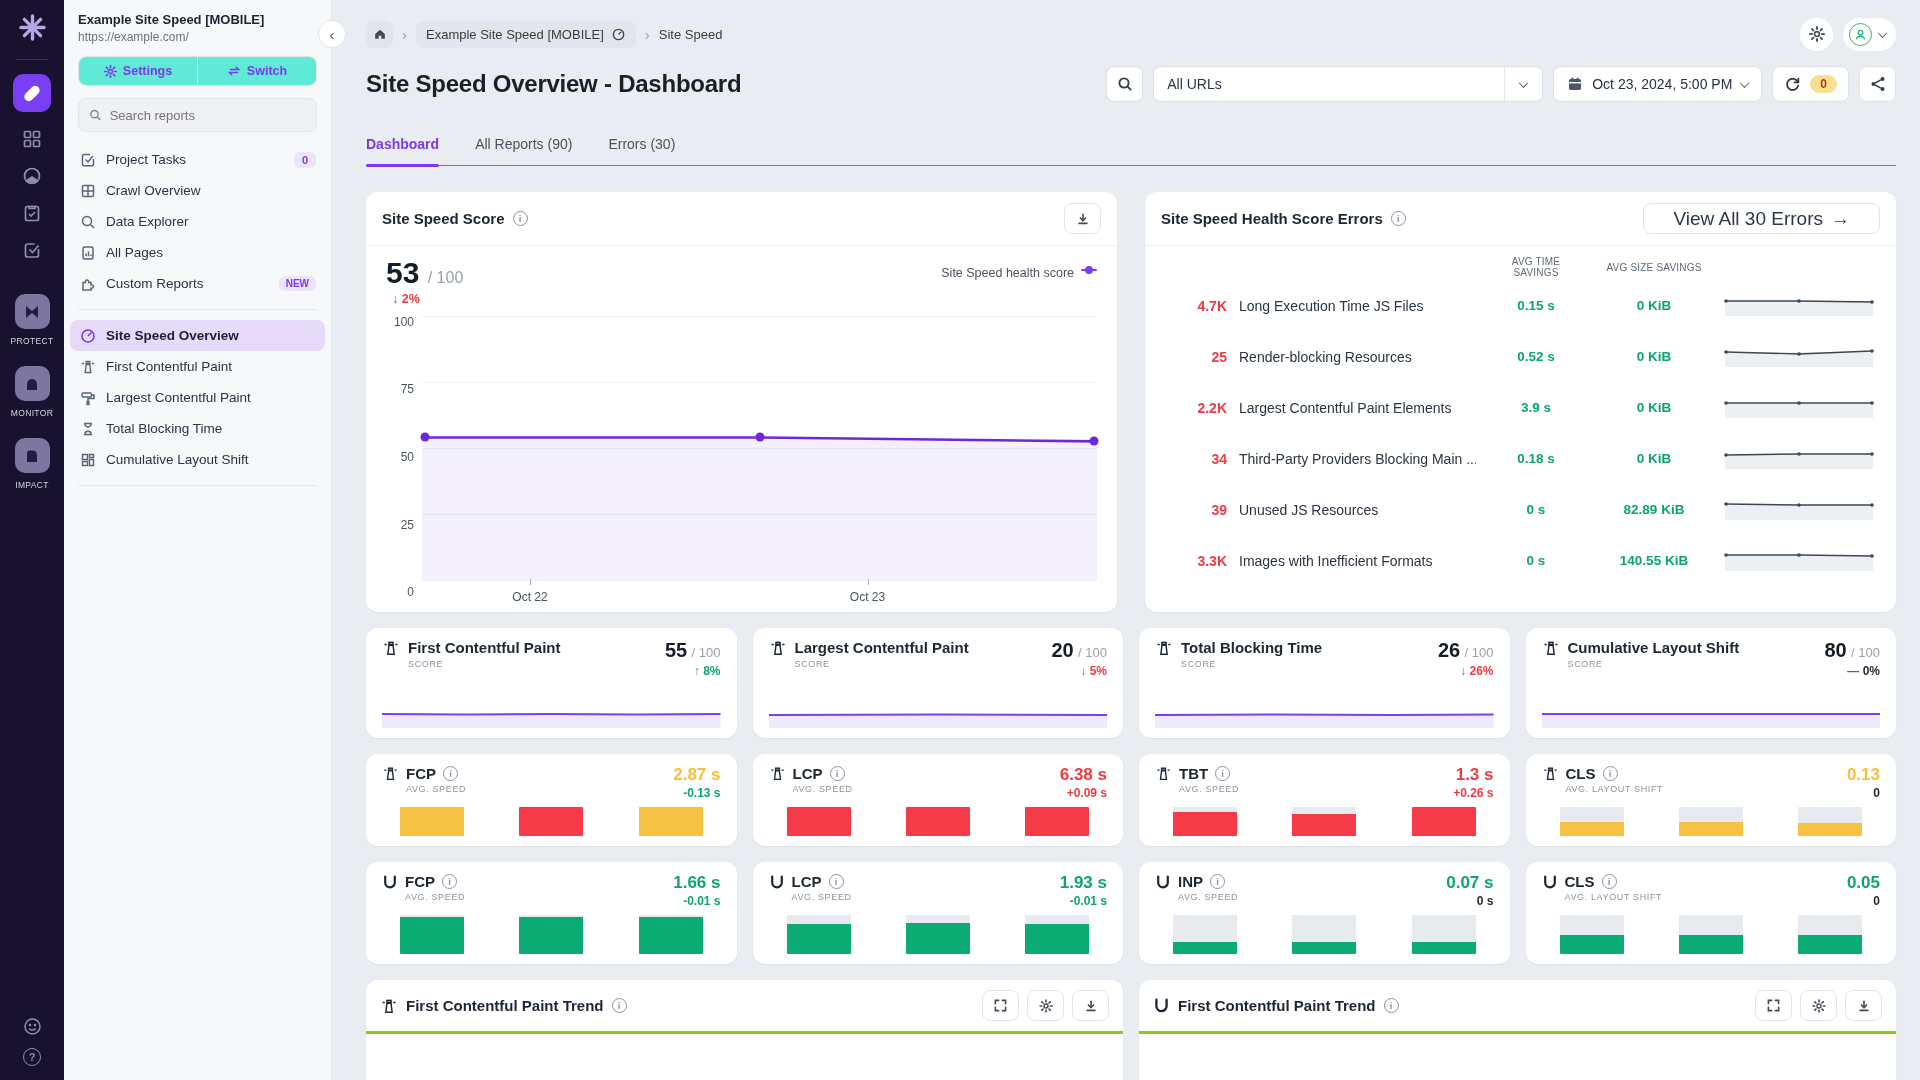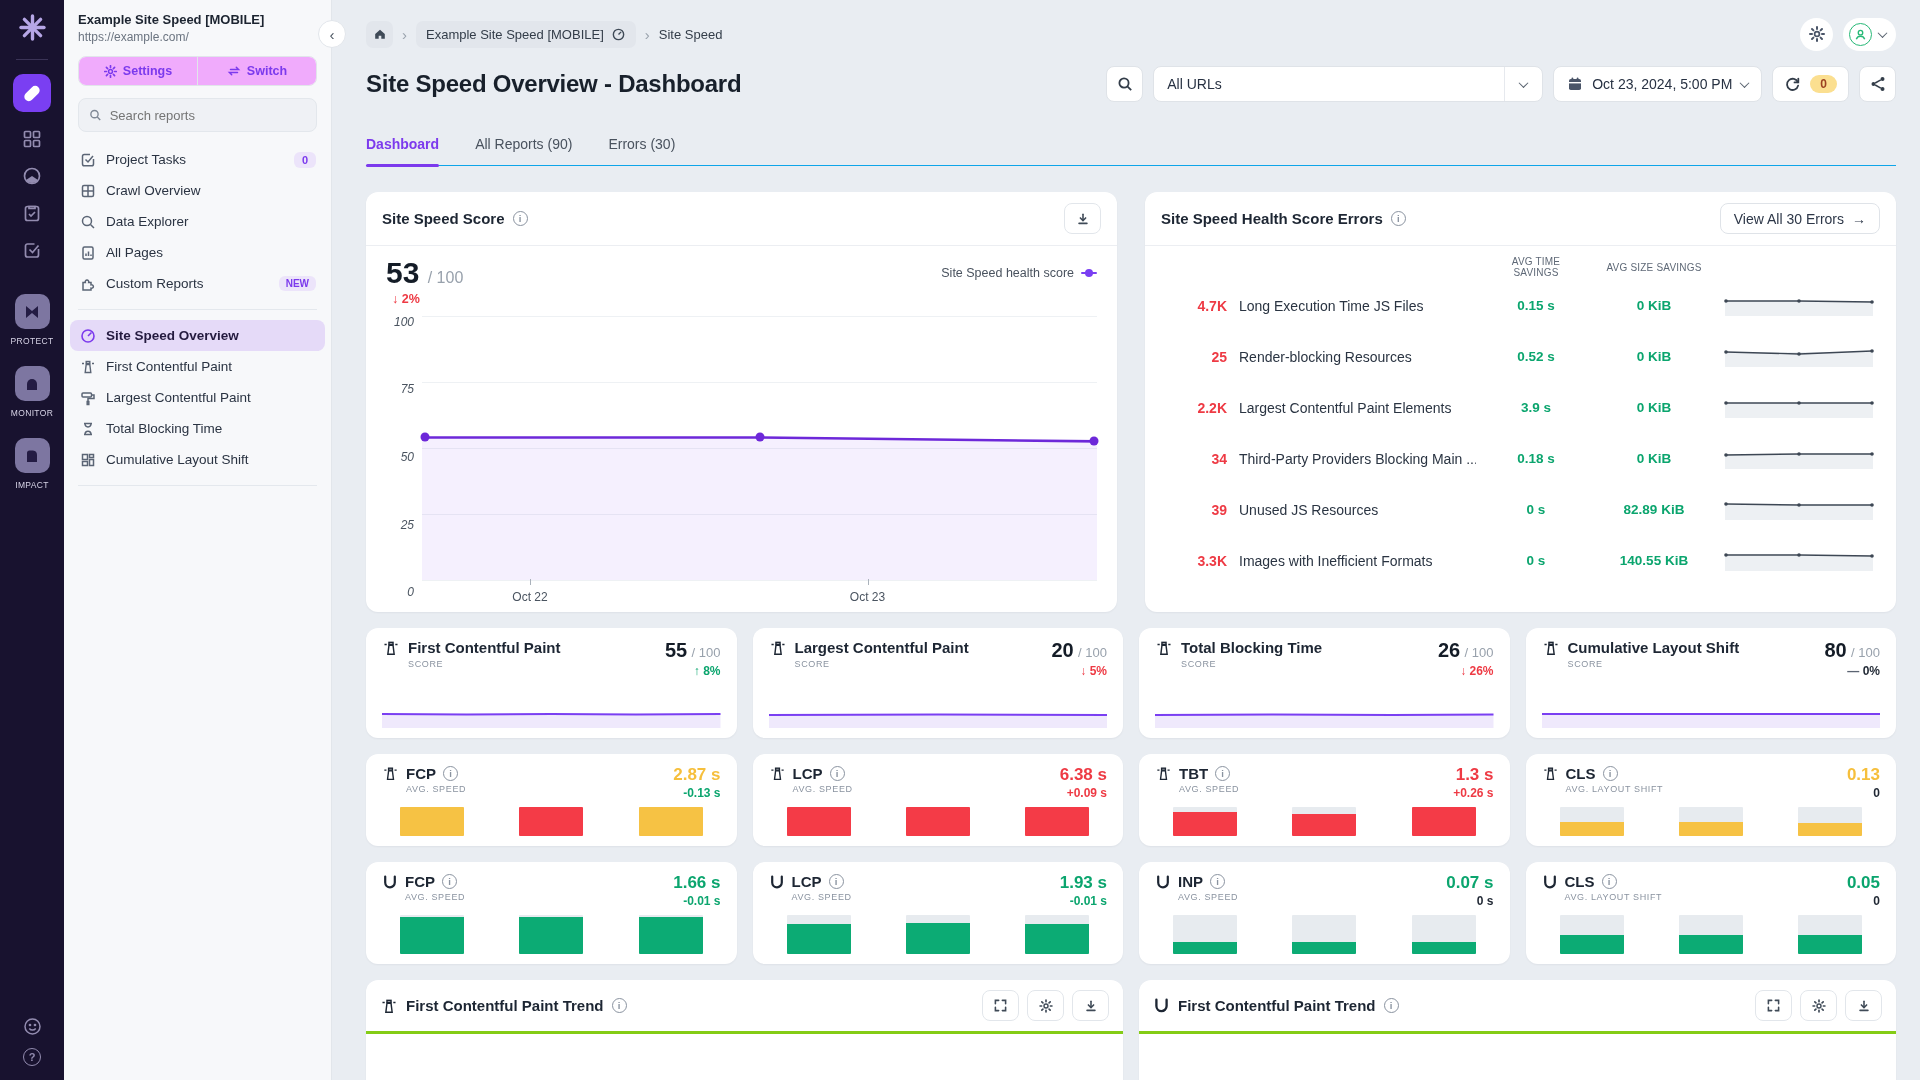--- a/index.html
+++ b/index.html
@@ -17,21 +17,21 @@
   .g-label { margin-top:7px; font-size:8.5px; letter-spacing:.04em; color:#d7d3e6; }
   .rail-bottom { margin-top:auto; margin-bottom:14px; display:flex; flex-direction:column; gap:12px; align-items:center; color:#938cb0; }
   .help-circle { width:18px; height:18px; border:1.6px solid #938cb0; border-radius:50%; font-size:11px; display:flex; align-items:center; justify-content:center; font-weight:bold; }
 
   
   .sidebar { position:fixed; left:64px; top:0; width:268px; height:100%; background:#f7f8fa; border-right:1px solid #e2e6eb; z-index:20; }
   .proj { padding:12px 14px 0 14px; }
   .proj-name { font-size:13px; font-weight:bold; color:#1c2430; white-space:nowrap; overflow:hidden; }
   .proj-url { font-size:12px; color:#6b7480; margin-top:3px; }
   .sb-btns { display:flex; margin:12px 14px 0 14px; border:1px solid #e1e5ea; border-radius:8px; background:#fff; overflow:hidden; }
-  .sb-btn { flex:1; display:flex; align-items:center; justify-content:center; gap:6px; padding:7px 0; font-size:12.5px; color:#7c3aed; font-weight:bold; cursor:pointer; background:#f0abfc; border:none; }
+  .sb-btn { flex:1; display:flex; align-items:center; justify-content:center; gap:6px; padding:7px 0; font-size:12.5px; color:#7c3aed; font-weight:bold; cursor:pointer; background:#5eead4; border:none; }
   .sb-btn + .sb-btn { border-left:1px solid #e1e5ea; }
   .sb-sep { height:1px; background:#e4e8ed; margin:12px 14px 0 14px; }
   .search-box { margin:12px 14px 10px 14px; height:34px; background:#eff1f5; border:1px solid #e3e7ec; border-radius:8px; display:flex; align-items:center; padding:0 10px; gap:8px; color:#7e8794; }
   .search-box input { border:none; outline:none; background:transparent; font-size:13px; color:#374151; width:100%; font-family:"Liberation Sans",sans-serif; }
   .nav { padding:2px 6px; }
   .nav-item { display:flex; align-items:center; gap:10px; height:31px; padding:0 9px; border-radius:8px; font-size:13.5px; color:#2a3342; cursor:pointer; }
   .nav-item .nico { color:#5b6575; display:flex; width:17px; justify-content:center; }
   .nav-item.active { background:#e5daf8; font-weight:bold; color:#241a3f; }
   .nav-item.active .nico { color:#7c3aed; }
   .nav-badge { margin-left:auto; background:#ece4fa; color:#7c3aed; font-size:11px; font-weight:bold; border-radius:6px; padding:2px 8px; }
@@ -80,26 +80,26 @@
   .row4c { margin-top:16px; display:grid; grid-template-columns:repeat(4,1fr); gap:16px; }
   .row2 { height:110px; } .row3 { height:92px; } .rowF { height:102px; }
   .row5 { margin-top:16px; display:grid; grid-template-columns:1fr 1fr; gap:16px; height:240px; }
 
   
   .score-body { padding:10px 20px 8px 20px; flex:1; display:flex; flex-direction:column; }
   .score-top { display:flex; justify-content:space-between; align-items:flex-start; }
   .big-score { font-size:30px; font-weight:bold; color:#141c27; }
   .big-denom { font-size:16px; color:#98a1ac; font-weight:normal; }
   .delta-line { margin-top:2px; margin-left:6px; font-size:12.5px; font-weight:bold; }
-  .legend { display:flex; align-items:center; gap:7px; font-size:12.5px; color:#49525e; margin-top:10px; }
+  .legend { display:flex; gap:7px; font-size:12.5px; color:#49525e; margin-top:10px; }
   .legend-mark { position:relative; width:16px; height:8px; }
   .legend-mark .ln { position:absolute; top:3px; left:0; right:0; height:2px; background:#7a3ff2; border-radius:2px; }
   .legend-mark .dt { position:absolute; top:0; left:4px; width:8px; height:8px; background:#7a3ff2; border-radius:50%; }
   .plot-wrap { margin-top:10px; flex:1; display:flex; }
-  .ylabels { width:36px; position:relative; font-size:12px; color:#4a5460;font-style:italic; }
+  .ylabels { width:36px; position:relative; font-size:12px; color:#4a5460; }
   .ylabels span { position:absolute; right:8px; transform:translateY(-50%); }
   .plot { position:relative; flex:1; margin-bottom:24px; }
   .gridline { position:absolute; left:0; right:0; height:1px; background:#eef1f4; }
   .pt { position:absolute; width:9px; height:9px; border-radius:50%; background:#6d28d9; transform:translate(-50%,-50%); }
   .xtick { position:absolute; bottom:-5px; width:1px; height:6px; background:#aab2bb; }
   .xlab { position:absolute; bottom:-24px; transform:translateX(-50%); font-size:12px; color:#4a5460; }
 
   
   .tbl { padding:4px 4px 8px 4px; }
   .trow { display:grid; grid-template-columns:62px 1fr 96px 116px 152px; gap:12px; align-items:center; height:51px; padding:0 16px; }
@@ -519,21 +519,21 @@
         </div>
       </div>
     </div>
 
     <div class="card">
       <div class="card-head" style="justify-content:space-between">
         <div class="card-title">
           <span>Site Speed Health Score Errors</span>
           <span class="info-i">i</span>
         </div>
-        <button class="ctl" style="padding:0 13px; height:31px; font-size:14px; color:#2d3748; gap:8px; font-family:inherit">
+        <button class="ctl" style="padding:0 29px; height:31px; font-size:19px; color:#2d3748; gap:8px; font-family:inherit">
           <span>View All 30 Errors</span>
             <span>→</span>
         </button>
       </div>
       <div class="tbl">
         <div class="trow thead">
           <div></div>
             <div></div>
           <div>AVG TIME SAVINGS</div>
           <div>AVG SIZE SAVINGS</div>

